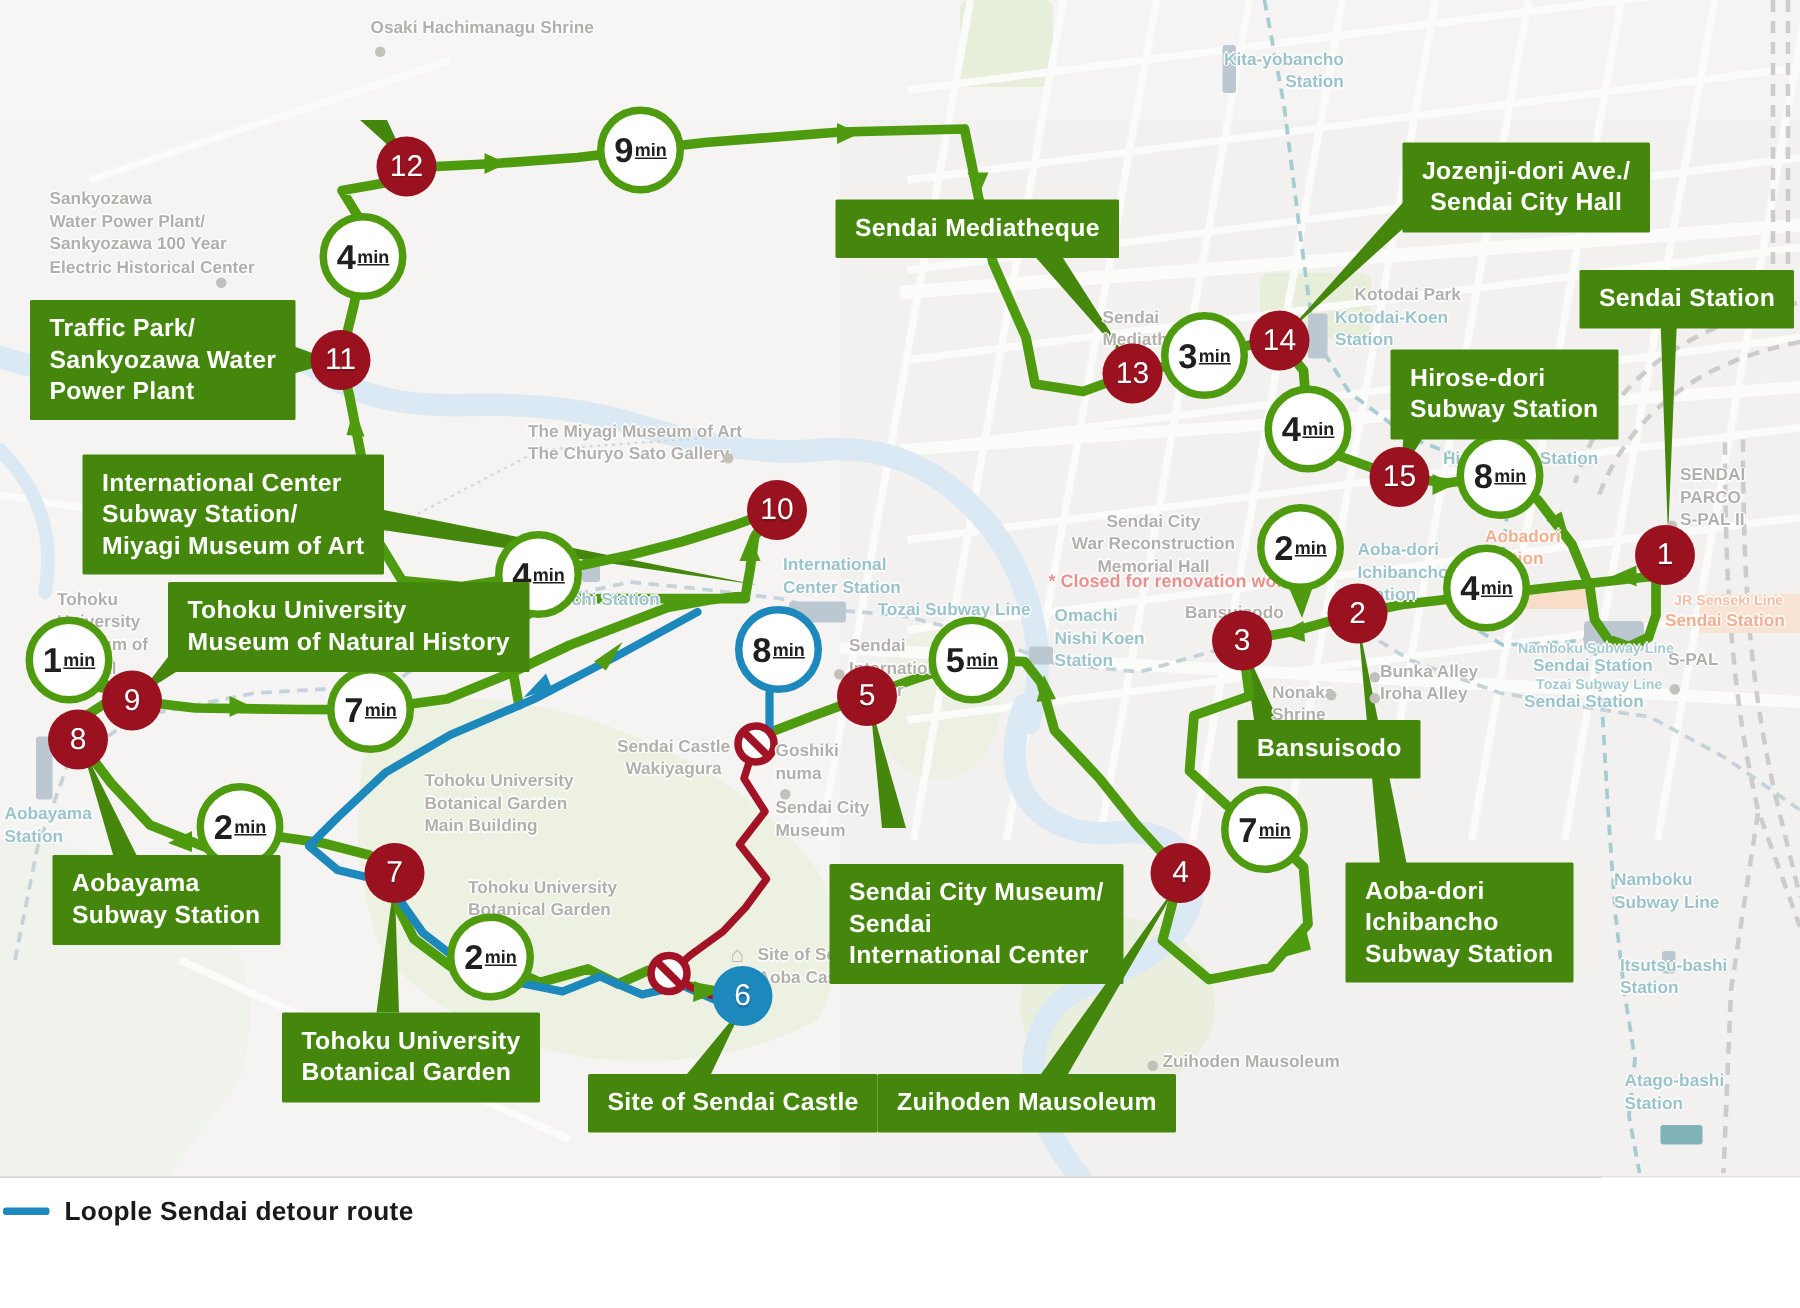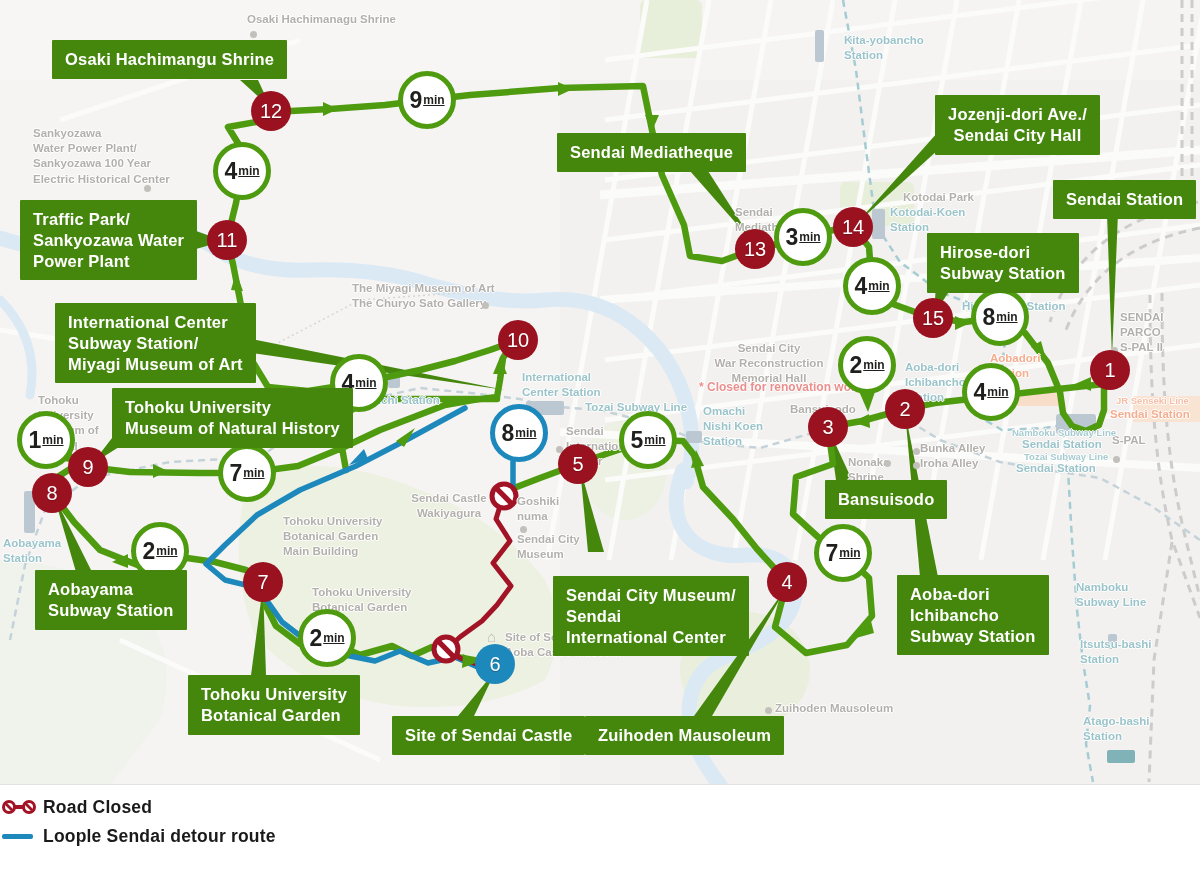--- a/index.html
+++ b/index.html
@@ -235,21 +235,21 @@
         <span class="map-text gray" style="left: 312px; top: 585px;">Tohoku University
 Botanical Garden</span>
         <span class="map-text gray" style="left: 775px; top: 701px;">Zuihoden Mausoleum</span>
         <span class="map-text gray" style="left: 38px; top: 393px;">Tohoku
 University
 Museum of
 Natural</span>
         <span class="map-text gray" style="left: 566px; top: 424px;">Sendai
 International
 Center</span>
-        <span class="map-text teal" style="left: 844px; top: 33px;">Kita-yobancho
+        <span class="map-text teal" style="left: 816px; top: 33px; text-align: right;">Kita-yobancho
 Station</span>
         <span class="map-text teal" style="left: 890px; top: 205px;">Kotodai-Koen
 Station</span>
         <span class="map-text teal" style="left: 962px; top: 299px;">Hirose-dori Station</span>
         <span class="map-text teal" style="left: 905px; top: 360px;">Aoba-dori
 Ichibancho
 Station</span>
         <span class="map-text teal" style="left: 703px; top: 404px;">Omachi
 Nishi Koen
 Station</span>
@@ -358,21 +358,20 @@
         <div class="stop" style="left: 52px; top: 493px; pointer-events: auto;">8</div>
         <div class="stop" style="left: 88px; top: 467px; pointer-events: auto;">9</div>
         <div class="stop" style="left: 518px; top: 340px; pointer-events: auto;">10</div>
         <div class="stop" style="left: 227px; top: 240px; pointer-events: auto;">11</div>
         <div class="stop" style="left: 271px; top: 111px; pointer-events: auto;">12</div>
         <div class="stop" style="left: 755px; top: 249px; pointer-events: auto;">13</div>
         <div class="stop" style="left: 853px; top: 227px; pointer-events: auto;">14</div>
         <div class="stop" style="left: 933px; top: 318px; pointer-events: auto; text-align: right;">15</div>
       </div>
     <div id="green-labels">
-        <div class="glabel" style="left: 52px; top: 40px;">Osaki Hachimangu Shrine</div>
         <div class="glabel" style="left: 20px; top: 200px;">Traffic Park/
 Sankyozawa Water
 Power Plant</div>
         <div class="glabel" style="left: 55px; top: 303px;">International Center
 Subway Station/
 Miyagi Museum of Art</div>
         <div class="glabel" style="left: 112px; top: 388px;">Tohoku University
 Museum of Natural History</div>
         <div class="glabel" style="left: 35px; top: 570px;">Aobayama
 Subway Station</div>
@@ -392,34 +391,18 @@
         <div class="glabel" style="left: 825px; top: 480px;">Bansuisodo</div>
         <div class="glabel" style="left: 897px; top: 575px;">Aoba-dori
 Ichibancho
 Subway Station</div>
       </div>
   </div>
 
   <div class="legend" id="legend">
       <div class="legend-row">
         <span class="legend-swatch">
-          <svg width="34" height="20" viewBox="0 0 34 20">
-            <line x1="6" y1="10" x2="28" y2="10" stroke="#a11325" stroke-width="4"></line>
-            <g transform="translate(7,10)">
-              <circle r="5.5" fill="#fff" stroke="#a11325" stroke-width="3"></circle>
-              <rect x="-4.5" y="-1.4" width="9" height="2.8" fill="#a11325" transform="rotate(45)"></rect>
-            </g>
-            <g transform="translate(27,10)">
-              <circle r="5.5" fill="#fff" stroke="#a11325" stroke-width="3"></circle>
-              <rect x="-4.5" y="-1.4" width="9" height="2.8" fill="#a11325" transform="rotate(45)"></rect>
-            </g>
-          </svg>
-        </span>
-        <span class="legend-label">Road Closed</span>
-      </div>
-      <div class="legend-row">
-        <span class="legend-swatch">
           <span class="sw-line" style="background: rgb(29, 136, 187);"></span>
         </span>
         <span class="legend-label">Loople Sendai detour route</span>
       </div>
     </div>
 </div>
 
 </body></html>

